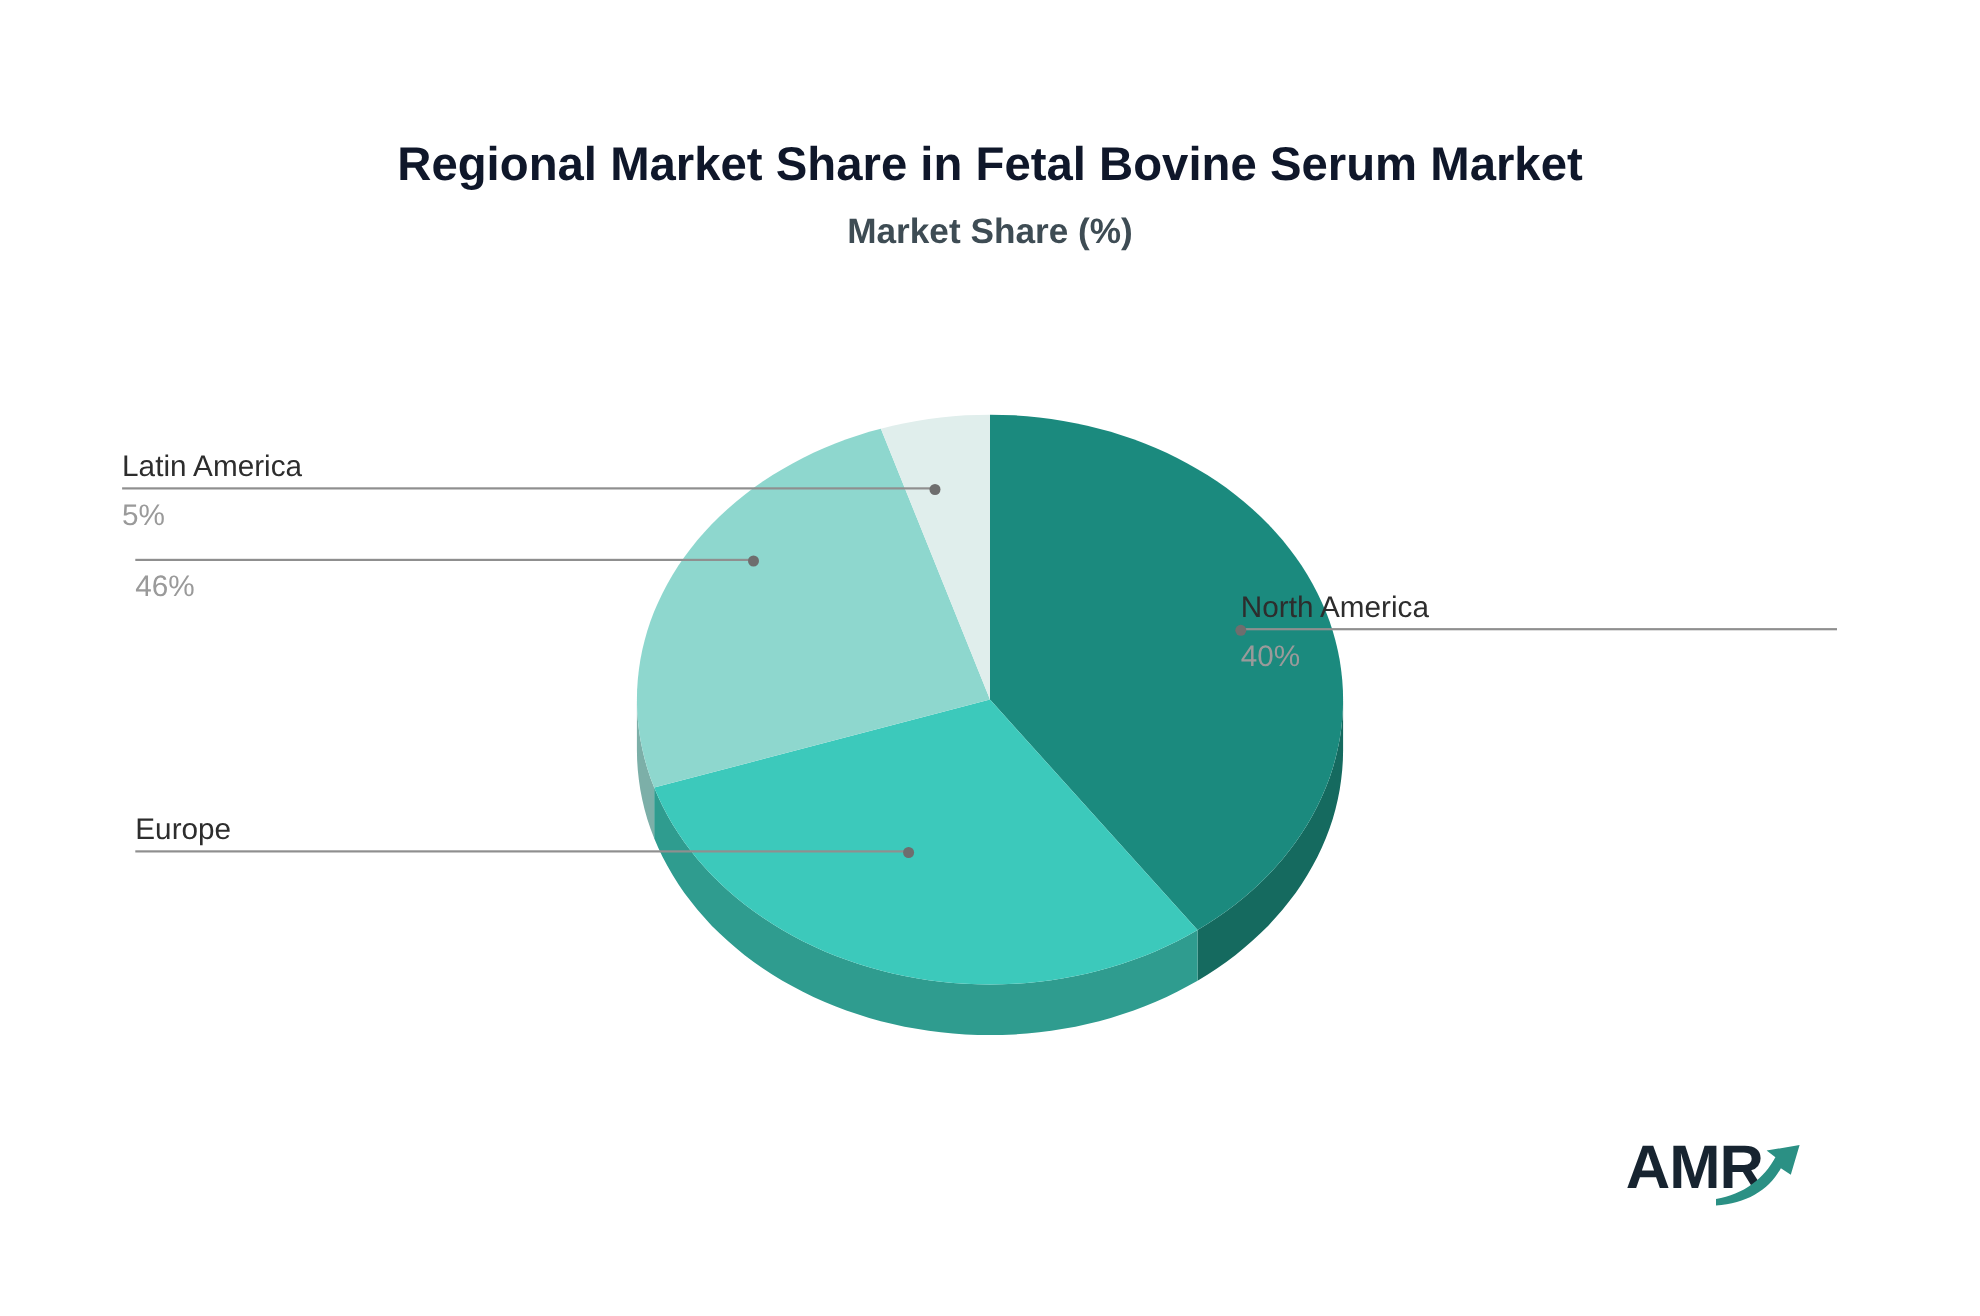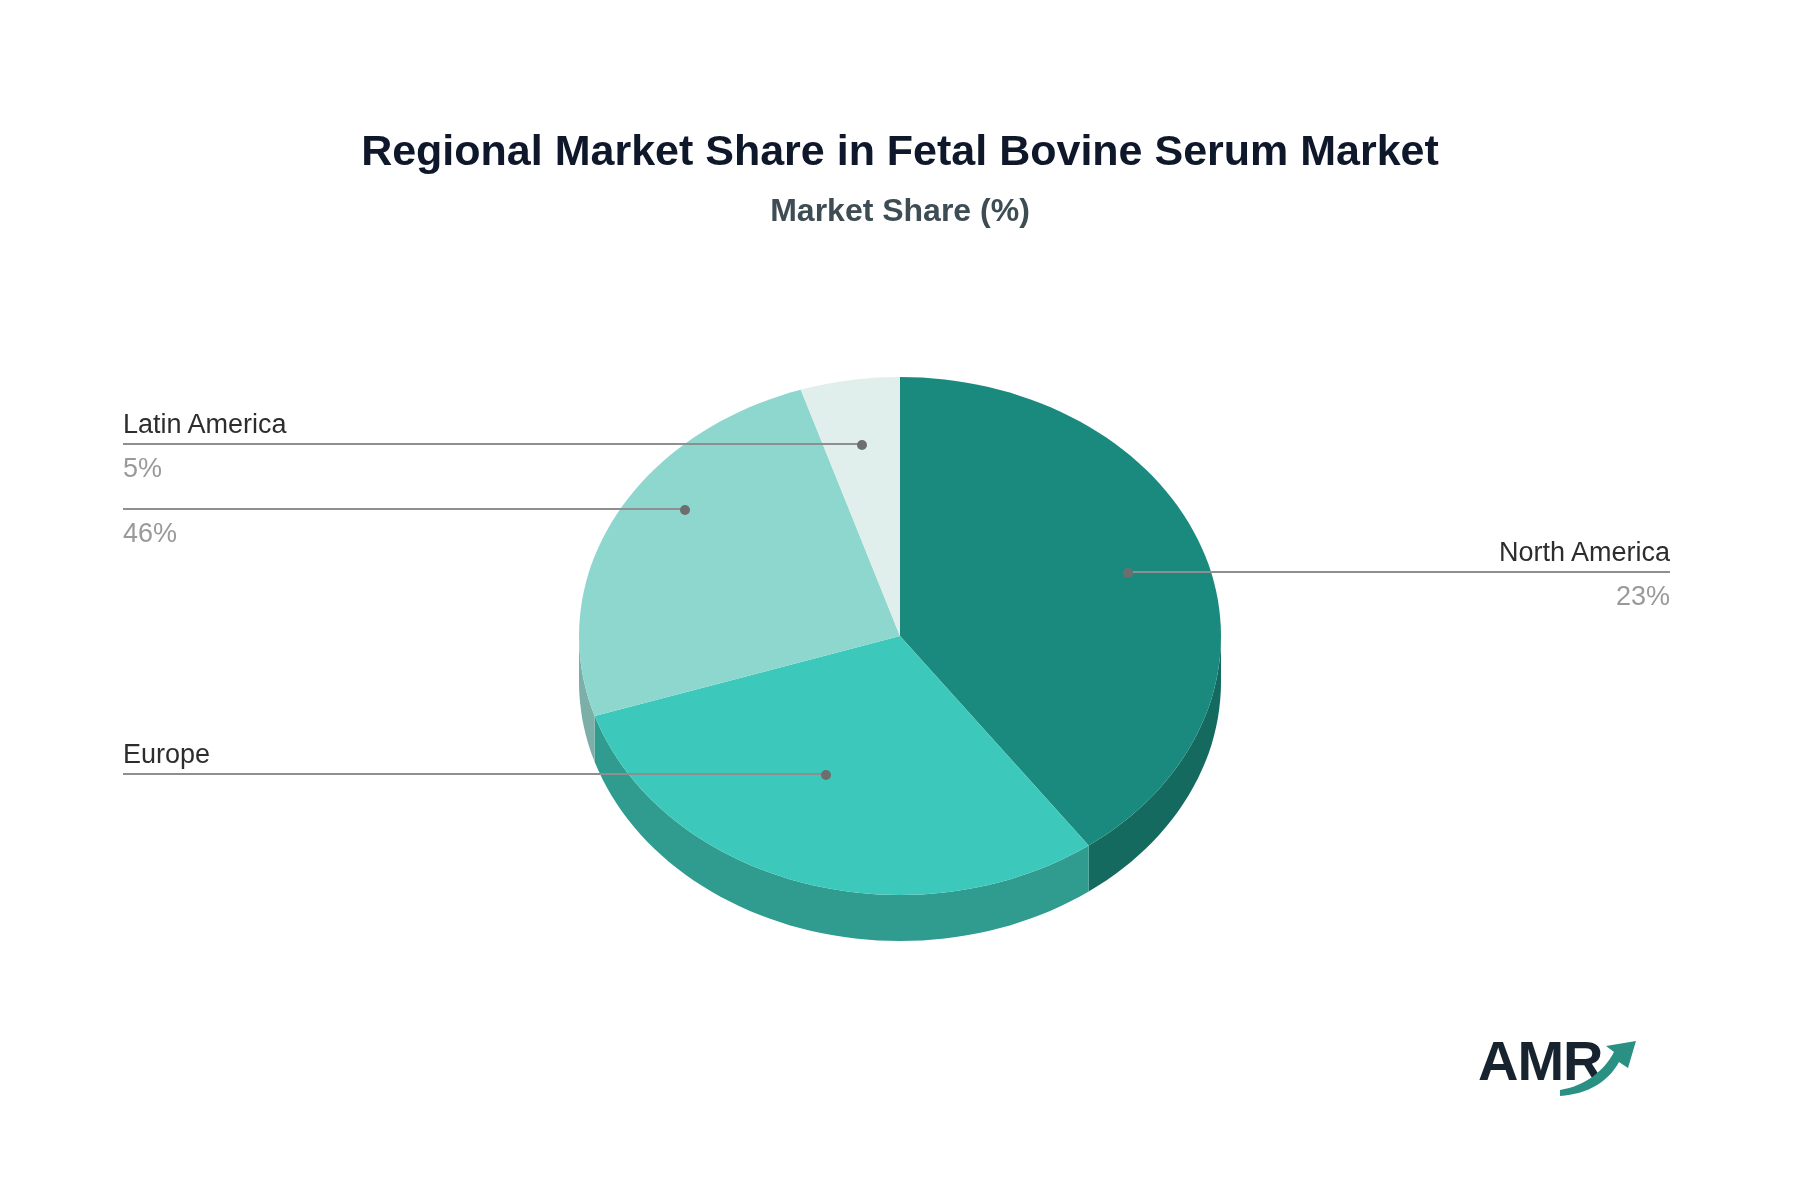--- a/index.html
+++ b/index.html
@@ -19,24 +19,24 @@
   .callout{position:absolute;z-index:2;}
   .callout-label{font-size:27px;line-height:34px;height:36px;color:var(--label,#2d2d2d);}
   .callout-line{position:relative;height:0;border-top:2px solid var(--line,#8f8f8f);}
   .callout-value{margin-top:7px;font-size:27px;line-height:32px;color:var(--value,#9a9a9a);}
   .dot{
     position:absolute;top:-5px;width:10px;height:10px;border-radius:50%;
     background:var(--dot,#6e6e6e);
   }
   .dot-r{right:-5px;}
   .dot-l{left:-5px;}
-  .co-latin-america{left:123px;top:407px;width:739px;}
+  .co-latin-america{left:111px;top:407px;width:739px;}
   .co-asia-pacific{left:123px;top:508px;width:562px;}
   .co-europe{left:123px;top:737px;width:703px;}
-  .co-north-america{left:1128px;top:535px;width:542px;text-align:right;}
+  .co-north-america{left:1128px;top:535px;width:542px;text-align:left;}
   .logo{
     position:absolute;left:1478px;top:1028px;z-index:3;display:flex;align-items:flex-start;
   }
   .logo-text{
     font-size:56px;font-weight:700;color:#172430;letter-spacing:-1px;line-height:66px;
   }
   .logo-arrow{position:absolute;left:80px;top:10px;width:90px;height:62px;}
 </style>
 </head>
 <body>
@@ -76,21 +76,21 @@
     <div class="callout-line">
         <span class="dot dot-r"></span>
       </div>
   </div>
 
   <div class="callout co-north-america">
     <div class="callout-label">North America</div>
     <div class="callout-line">
         <span class="dot dot-l"></span>
       </div>
-    <div class="callout-value">23%</div>
+    <div class="callout-value">40%</div>
   </div>
 
   <div class="logo">
     <span class="logo-text">AMR</span>
     <svg class="logo-arrow" id="logo-arrow" viewBox="0 0 90 62" aria-hidden="true">
       <path id="logo-arrow-path" d="M2 58 C30 56 50 44 61 24 L70 30 L78 3 L48 8 L56 14 C46 33 27 48 2 52 Z" fill="#2b9084"></path>
     </svg>
   </div>
 
 </div>

